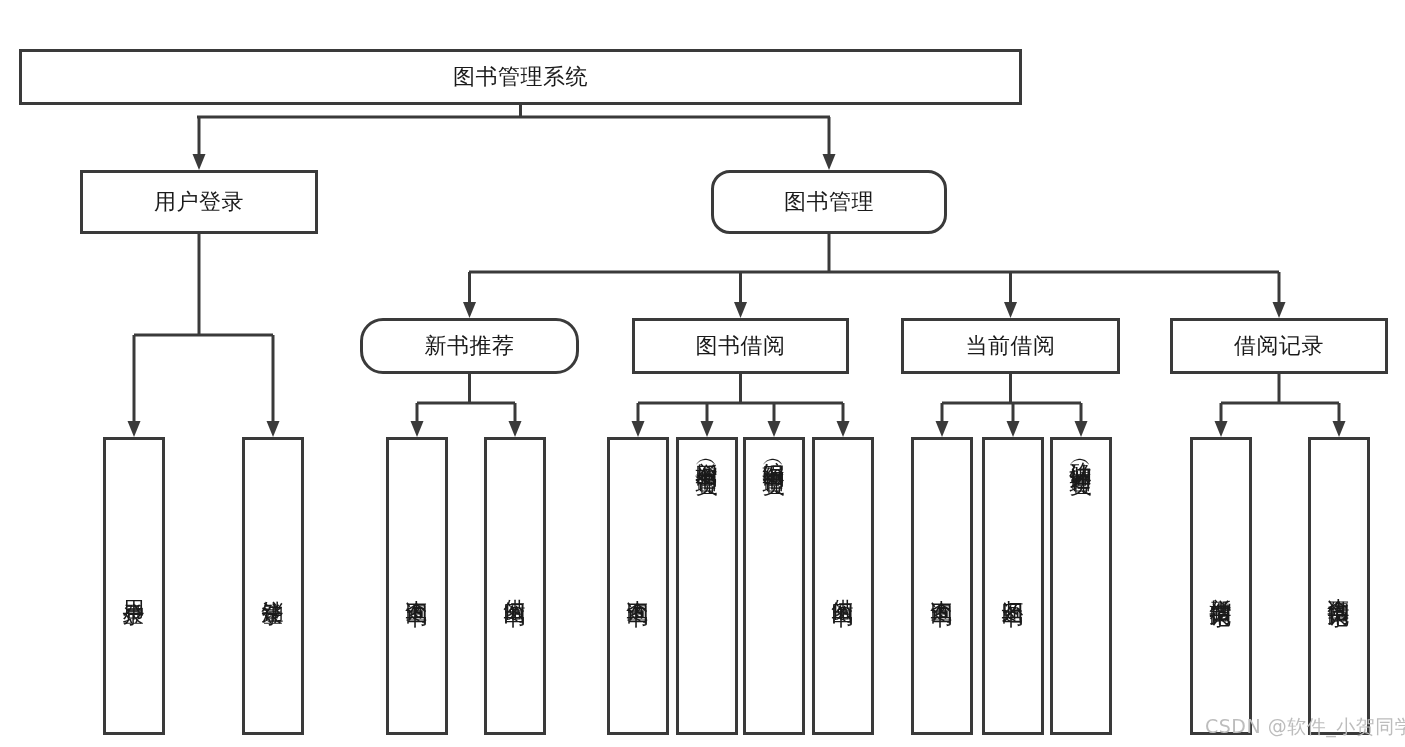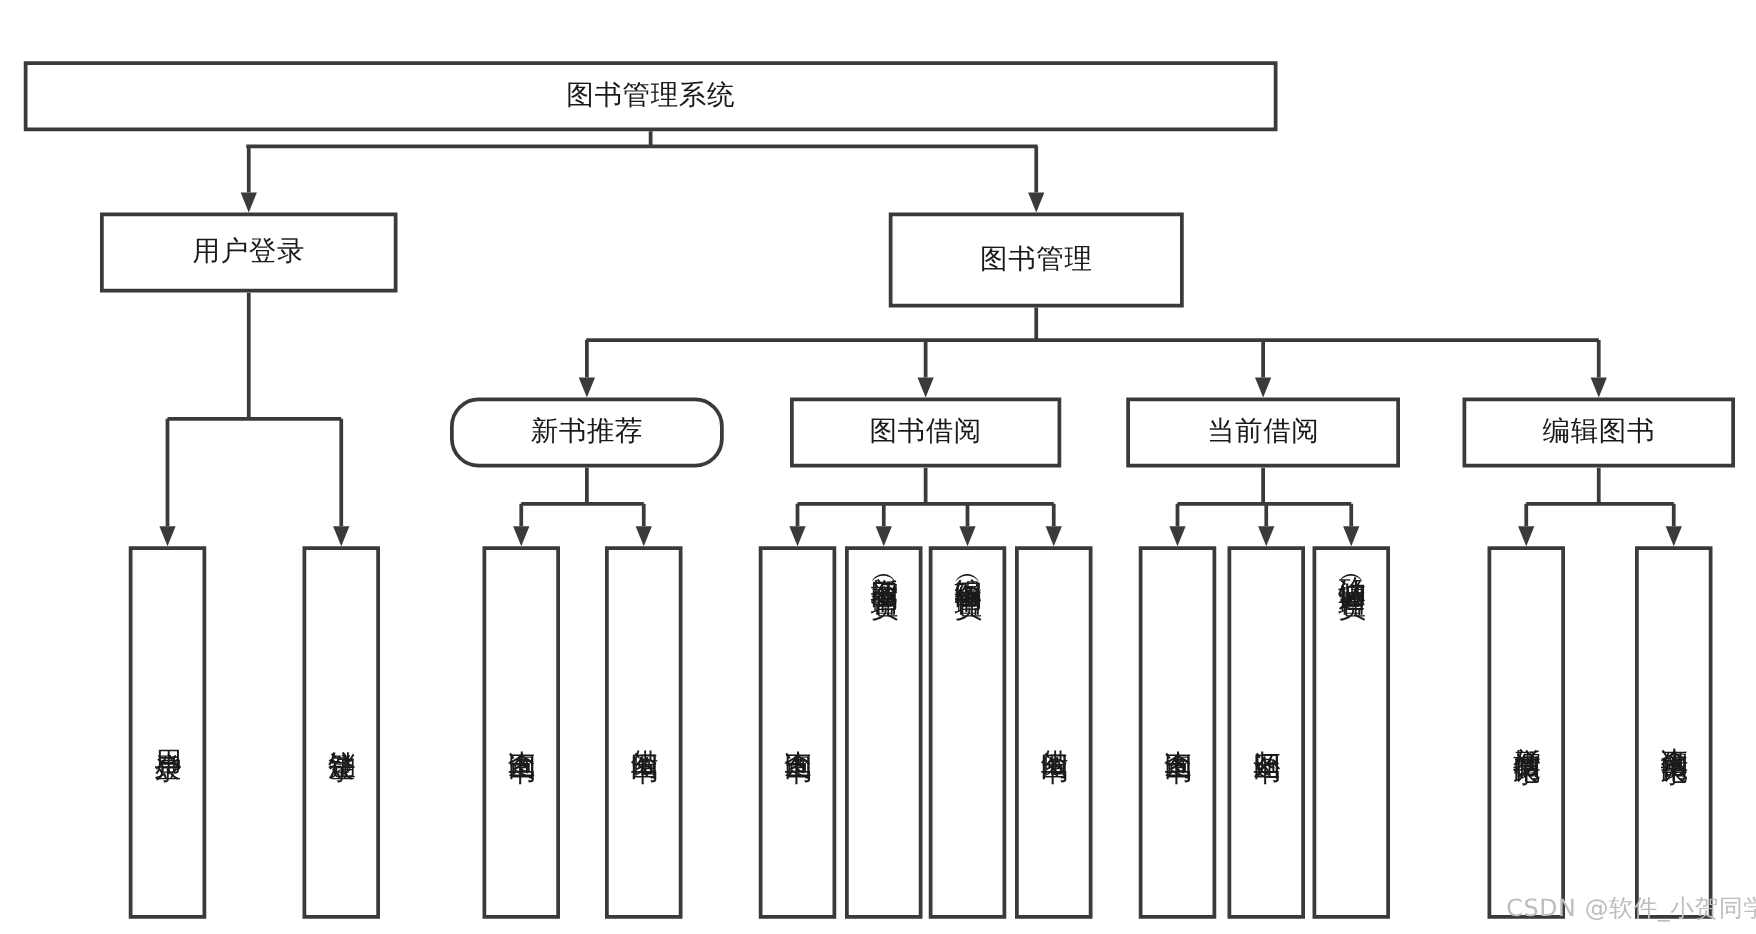--- a/index.html
+++ b/index.html
@@ -141,35 +141,35 @@
       </g>
   </svg>
 
   <div class="node root horiz" style="left:19px;top:13px;width:1003px;height:56px;margin-top:36px;">
     <span class="node-label">图书管理系统</span>
   </div>
 
   <div class="node horiz" style="left:80px;top:170px;width:238px;height:64px;">
     <span class="node-label">用户登录</span>
   </div>
-  <div class="node horiz" style="left:711px;top:170px;width:236px;height:76px;">
+  <div class="node horiz" style="left:711px;top:170px;width:236px;height:64px;border-radius:19px;">
     <span class="node-label">图书管理</span>
   </div>
 
   <div class="node horiz" style="left:360px;top:318px;width:219px;height:56px;border-radius:23px;">
     <span class="node-label">新书推荐</span>
   </div>
   <div class="node horiz" style="left:632px;top:318px;width:217px;height:56px;">
     <span class="node-label">图书借阅</span>
   </div>
   <div class="node horiz" style="left:901px;top:318px;width:219px;height:56px;">
     <span class="node-label">当前借阅</span>
   </div>
   <div class="node horiz" style="left:1170px;top:318px;width:218px;height:56px;">
-    <span class="node-label">编辑图书</span>
+    <span class="node-label">借阅记录</span>
   </div>
 
   <div class="node vert centered" style="left:103px;top:437px;width:62px;height:298px;">
     <span class="node-label">用户登录</span>
   </div>
   <div class="node vert centered" style="left:242px;top:437px;width:62px;height:298px;">
     <span class="node-label">注销登录</span>
   </div>
 
   <div class="node vert centered" style="left:386px;top:437px;width:62px;height:298px;">

